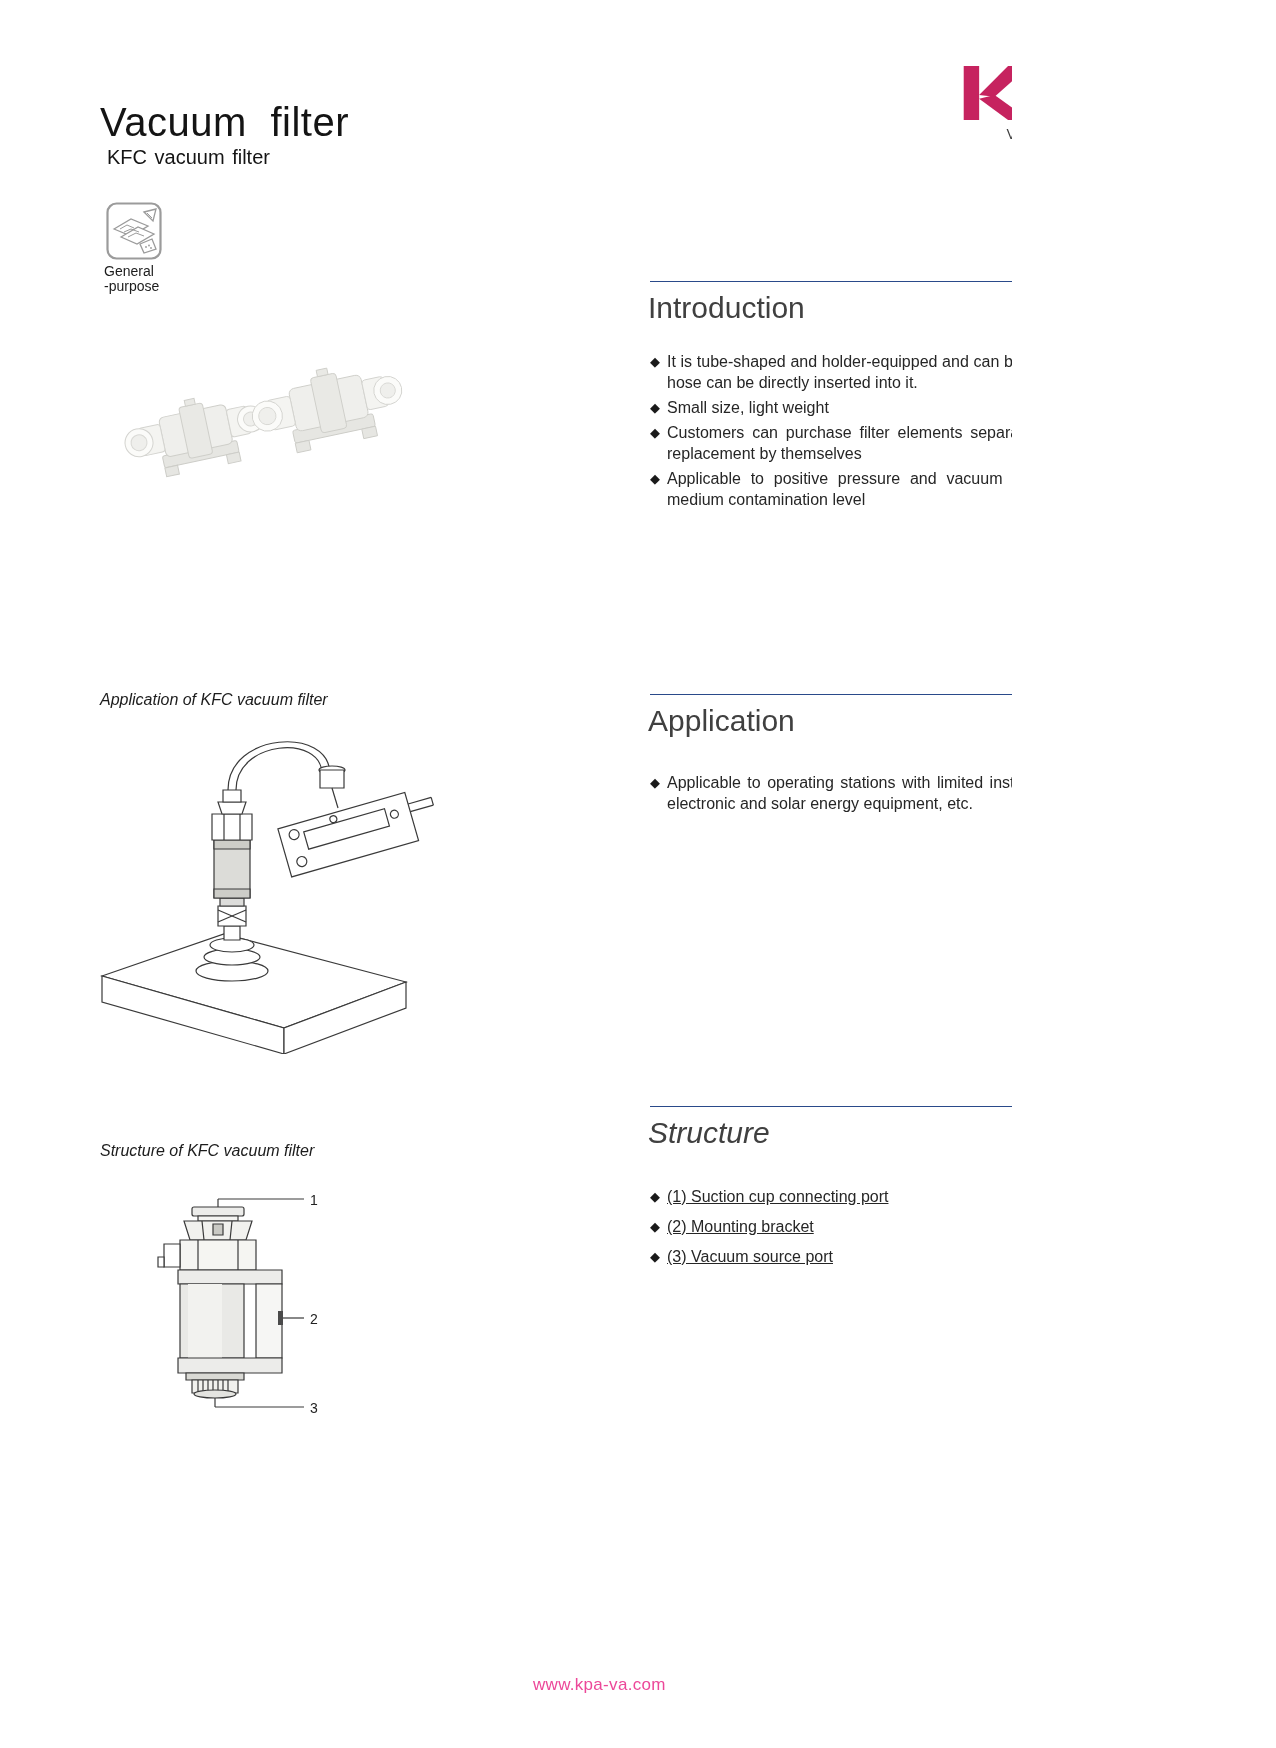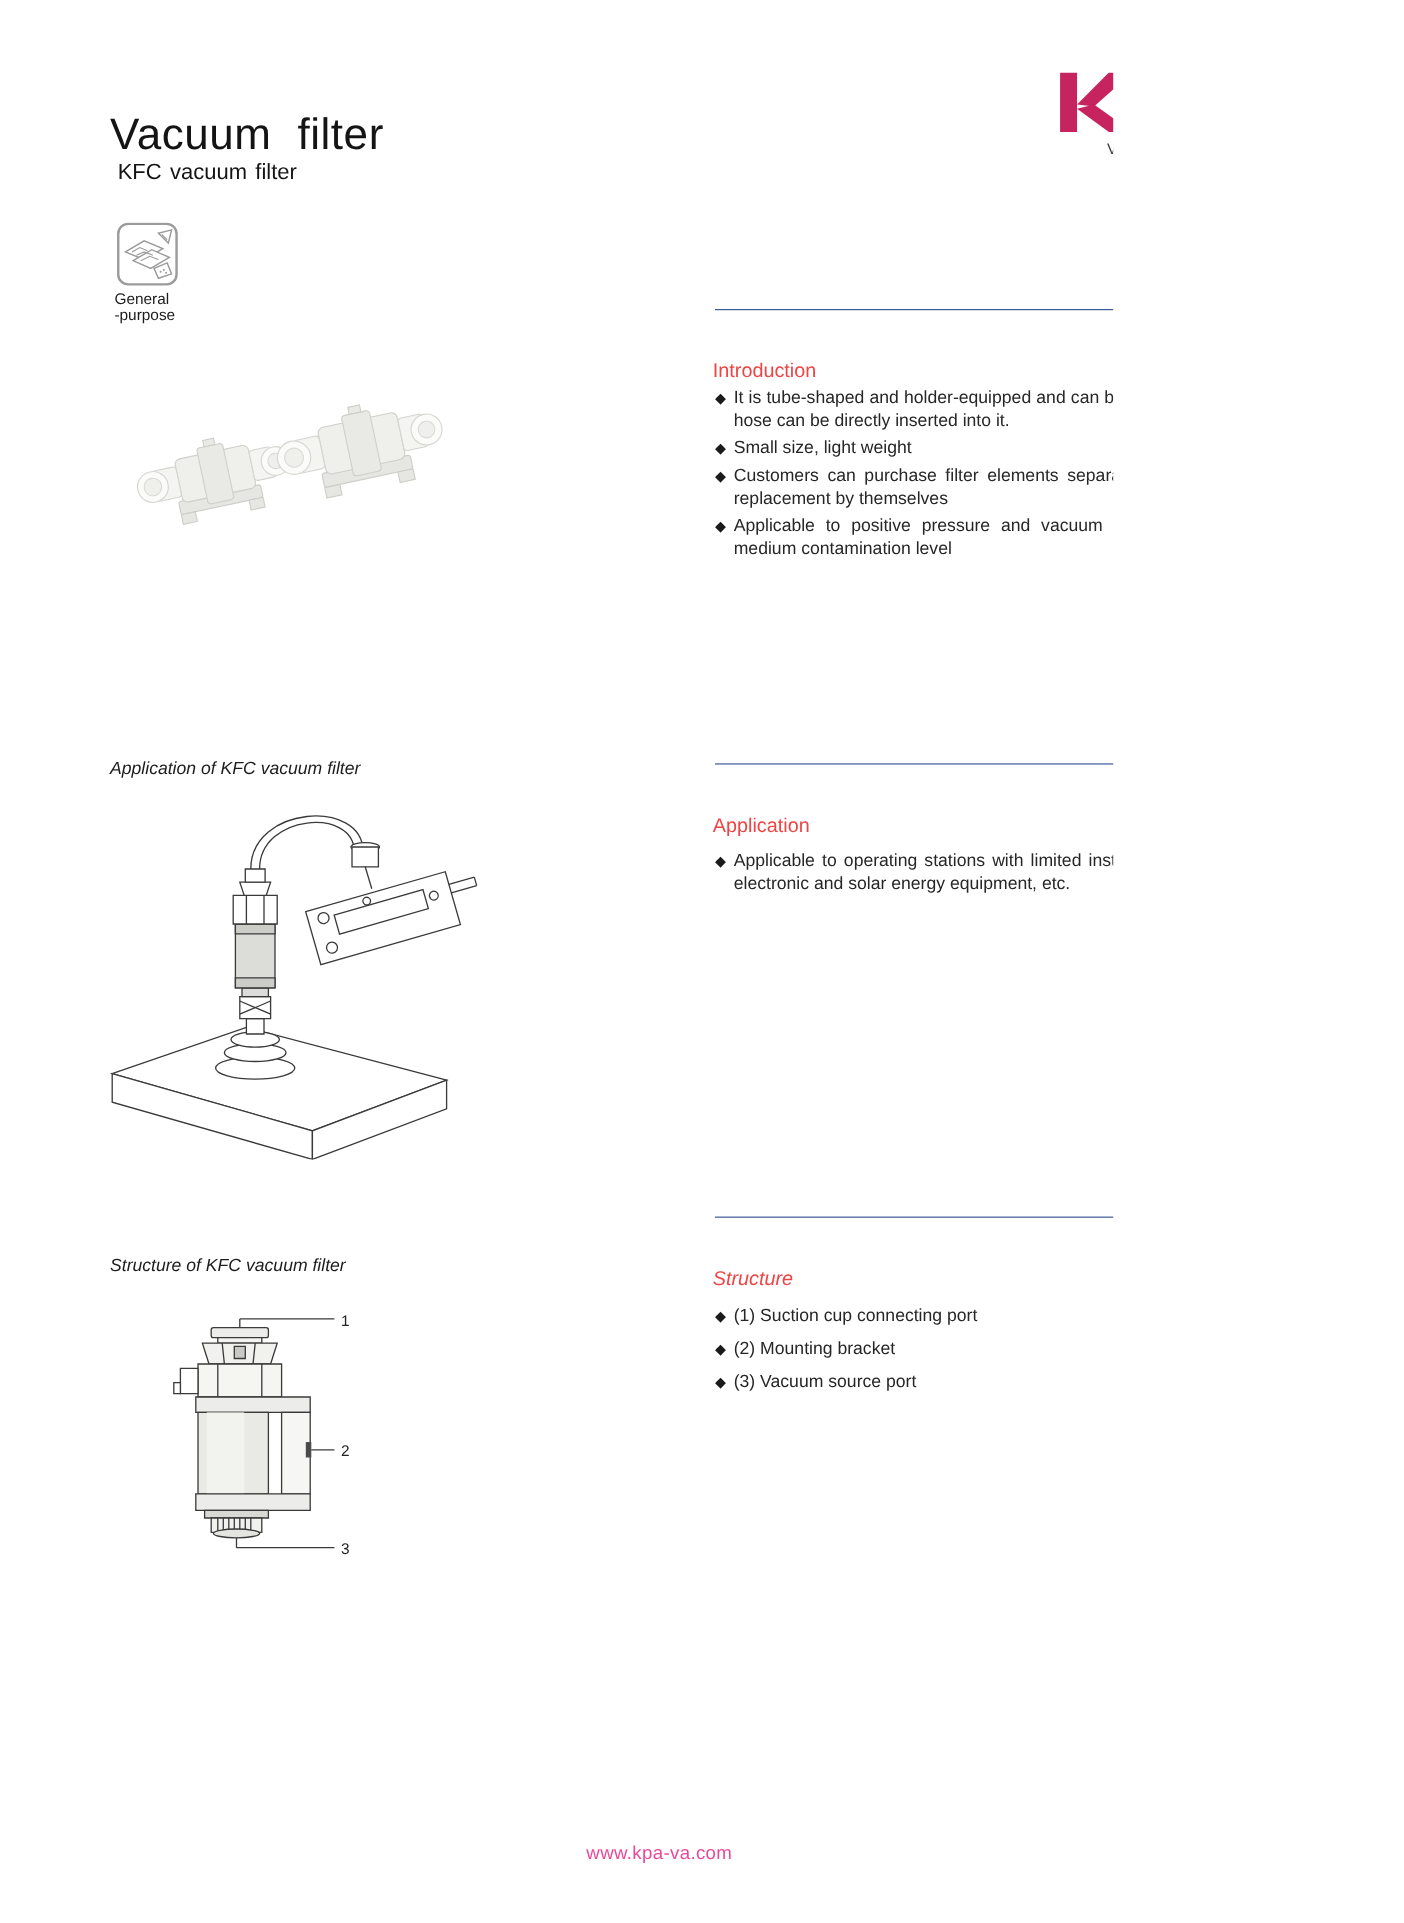--- a/index.html
+++ b/index.html
@@ -27,33 +27,33 @@
   .caption-application { left:100px; top:691px; }
   .caption-structure { left:100px; top:1106px;margin-top:36px; }
   .app-figure { left:92px; top:724px; }
   .struct-figure { left:140px; top:1183px; }
 
   
   .rule { left:650px; width:502px; height:0; border-top:1.5px solid #2a4a8a; }
   .rule-introduction { top:281px; }
   .rule-application  { top:694px; }
   .rule-structure    { top:1106px; }
-  .heading { left:648px; font-size:18px; color:#ef4444;margin-top:36px; }
+  .heading { left:648px; font-size:30px; color:#404040; }
   .heading-introduction { top:291px; }
   .heading-application  { top:704px; }
   .heading-structure    { top:1116px;font-style:italic; }
   .bullets { left:650px; width:502px; list-style:none; margin:0; padding:0; }
   .bullets-introduction { top:351px; }
   .bullets-application  { top:772px; }
   .bullets-structure    { top:1186px; }
   .bullet { display:flex; gap:7px; font-size:16px; line-height:21px; margin-bottom:4px; color:#262626; }
   .bullet .marker { font-size:13px; line-height:21px; color:#1a1a1a; }
   .bullet .text { flex:1; text-align:justify; }
   .bullets-structure .bullet { margin-bottom:9px; }
-  .bullets-structure .bullet .text { text-align:left; }
+  .bullets-structure .bullet .text { text-align:left;text-decoration:underline; }
 
   
   .footer-url { left:533px; top:1675px; font-size:17px; color:#ec4899; letter-spacing:0.3px; }
   .page-number { left:1148px; top:1612px; font-size:20px; color:#2d5aa0; }
 
   
   svg.line-art * { vector-effect:non-scaling-stroke; }
   svg text { fill:#222222; font-family:"Liberation Sans", sans-serif; font-size:14px; }
 </style>
 </head>

